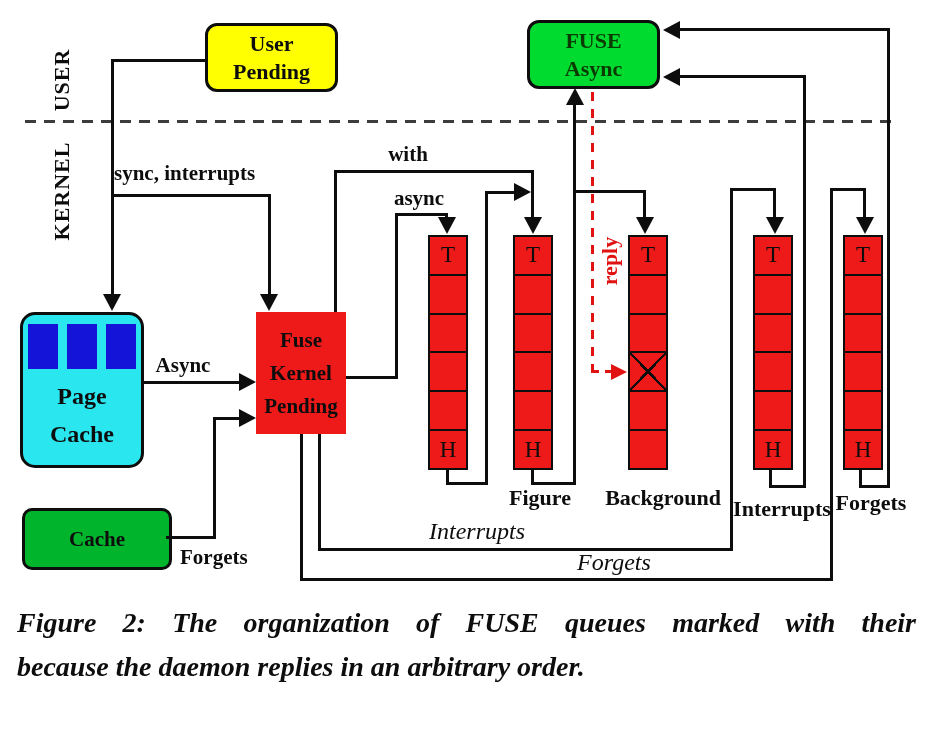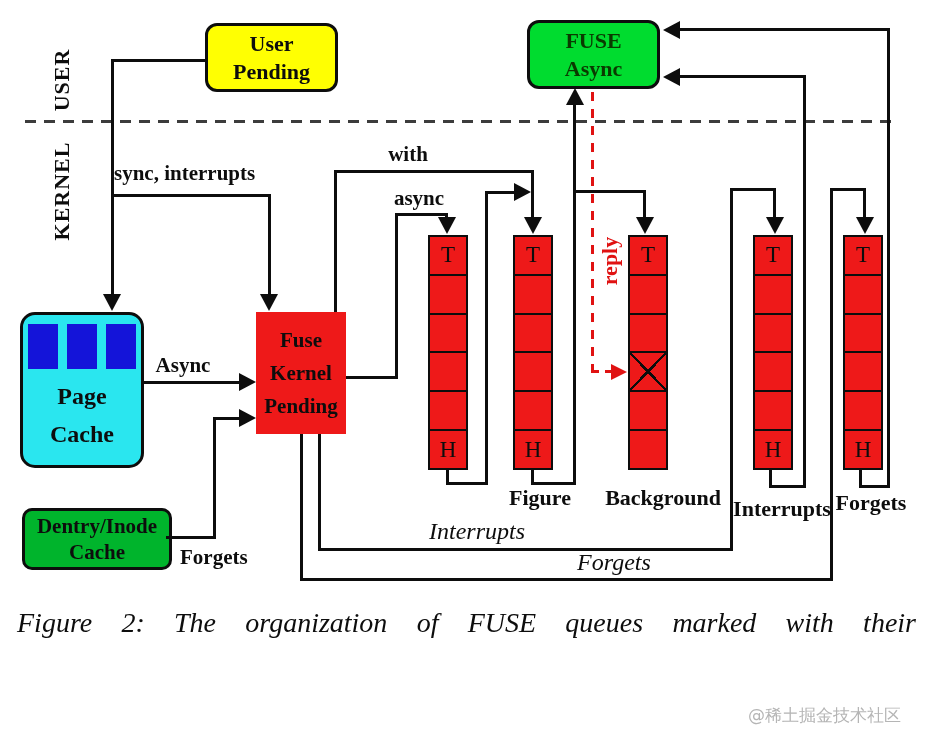--- a/index.html
+++ b/index.html
@@ -52,21 +52,21 @@
   
   .elabel{position:absolute;font-weight:bold;font-size:21px;color:#0d0d0d;white-space:nowrap;}
   .center{transform:translateX(-50%);}
   .ilabel{position:absolute;transform:translateX(-50%);font-style:italic;font-size:24px;color:#0d0d0d;white-space:nowrap;}
   .rot{position:absolute;transform:translate(-50%,-50%) rotate(-90deg);transform-origin:center;
        font-weight:bold;font-size:22px;color:#0d0d0d;white-space:nowrap;letter-spacing:1px;}
   .reply-label{color:#e01212;letter-spacing:0;}
   
   .caption{position:absolute;left:17px;top:601px;width:899px;font-style:italic;font-size:28px;
            color:#0d0d0d;}
-  .cap-line{height:44px;line-height:44px;text-align:justify;text-align-last:justify;white-space:nowrap;}
+  .cap-line{height:44px;line-height:44px;text-align:justify;text-align-last:justify;white-space:nowrap;font-weight:bold;}
   .cap-line3{text-align:left;text-align-last:left;}
   .u{border-bottom:2.5px solid #0d0d0d;}
   .gap2{display:inline-block;width:12px;}
   .watermark{position:absolute;left:748px;top:704px;font-family:"DejaVu Sans",sans-serif;
              font-size:17px;color:#b5b5b5;font-style:normal;}
 </style>
 </head>
 <body>
 
 <div class="canvas">
@@ -95,21 +95,20 @@
     <div class="pc-line2">Cache</div>
   </div>
 
   <div class="node fuse-driver">
     <div>Fuse</div>
     <div>Kernel</div>
     <div>Pending</div>
   </div>
 
   <div class="node dentry-cache">
-    <div>Dentry/Inode</div>
     <div>Cache</div>
   </div>
 
   <div class="queue" style="left:428px;">
       <div class="qcell">T</div>
       <div class="qcell"></div>
       <div class="qcell"></div>
       <div class="qcell"></div>
       <div class="qcell"></div>
       <div class="qcell">H</div>
@@ -225,16 +224,16 @@
   <div class="hl" style="left:679px;top:28px;width:211px;"></div>
   <div class="ah ah-left" style="left:663px;top:21px;"></div>
 
   <div class="rvl" style="left:591px;top:92px;height:280px;"></div>
   <div class="rhl" style="left:591px;top:370px;width:20px;"></div>
   <div class="ah ah-red-right" style="left:611px;top:364px;"></div>
   <div class="rot reply-label" style="left:610px;top:261px;">reply</div>
 
   <div class="caption">
     <div class="cap-line">Figure 2: The organization of FUSE queues marked with their</div>
-  </div>
-  <div class="watermark">@稀土掘金技术社区</div>
+    <div class="cap-line cap-line3">because the daemon replies in an arbitrary order.</div>
+  </div>
 
 </div>
 
 </body></html>

